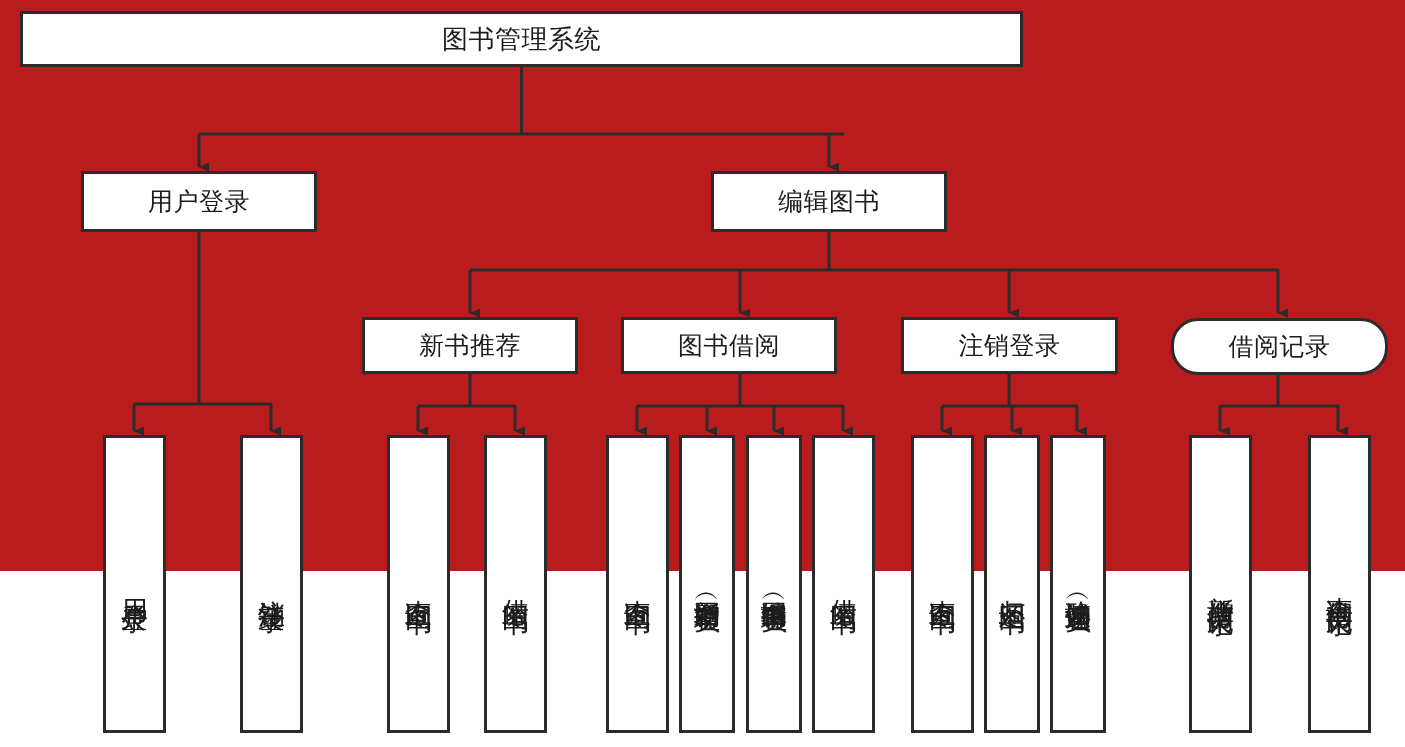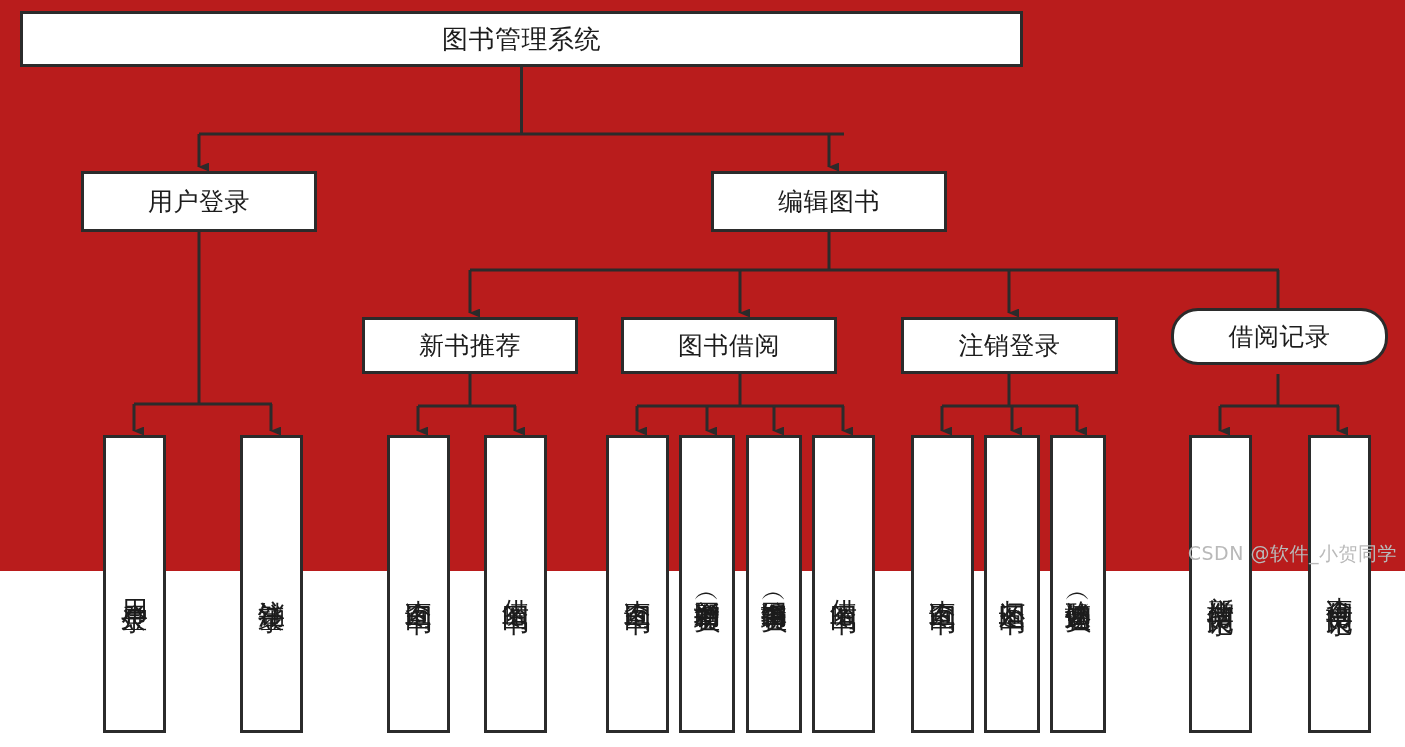--- a/index.html
+++ b/index.html
@@ -145,21 +145,21 @@
 
   <div class="node horiz" style="left:362px; top:317px; width:216px; height:57px;">
     <span class="node-label">新书推荐</span>
   </div>
   <div class="node horiz" style="left:621px; top:317px; width:216px; height:57px;">
     <span class="node-label">图书借阅</span>
   </div>
   <div class="node horiz" style="left:901px; top:317px; width:217px; height:57px;">
     <span class="node-label">注销登录</span>
   </div>
-  <div class="node horiz" style="left:1171px; top:308px; width:217px; height:57px;border-radius:27px;">
+  <div class="node horiz" style="left:1171px; top:318px; width:217px; height:57px;border-radius:27px;">
     <span class="node-label">借阅记录</span>
   </div>
 
   <div class="node vert" style="left:103px; top:435px; width:63px; height:298px;">
     <span class="node-label">用户登录</span>
   </div>
   <div class="node vert" style="left:240px; top:435px; width:63px; height:298px;">
     <span class="node-label">注销登录</span>
   </div>
   <div class="node vert" style="left:387px; top:435px; width:63px; height:298px;">
@@ -189,15 +189,14 @@
   <div class="node vert tight" style="left:1050px; top:435px; width:56px; height:298px;">
     <span class="node-label">确认归还（管理员）</span>
   </div>
   <div class="node vert" style="left:1189px; top:435px; width:63px; height:298px;">
     <span class="node-label">新增借阅记录</span>
   </div>
   <div class="node vert" style="left:1308px; top:435px; width:63px; height:298px;">
     <span class="node-label">查询借阅记录</span>
   </div>
 
-  <div class="watermark">CSDN @软件_小贺同学</div>
 
 </div>
 
 </body></html>

